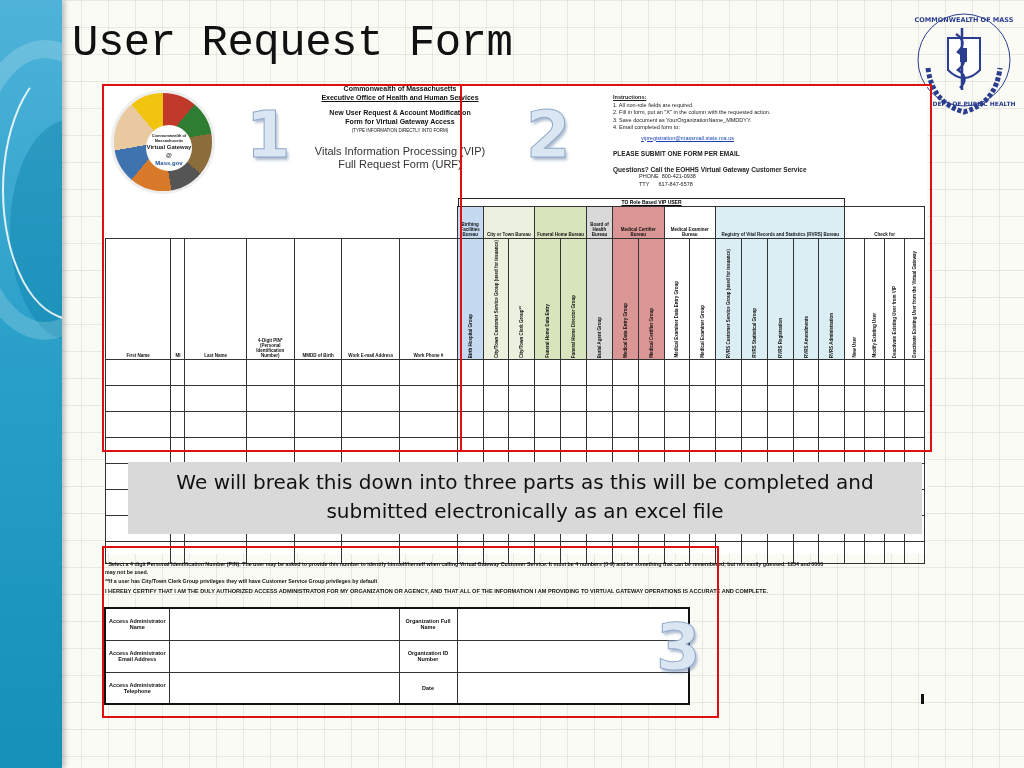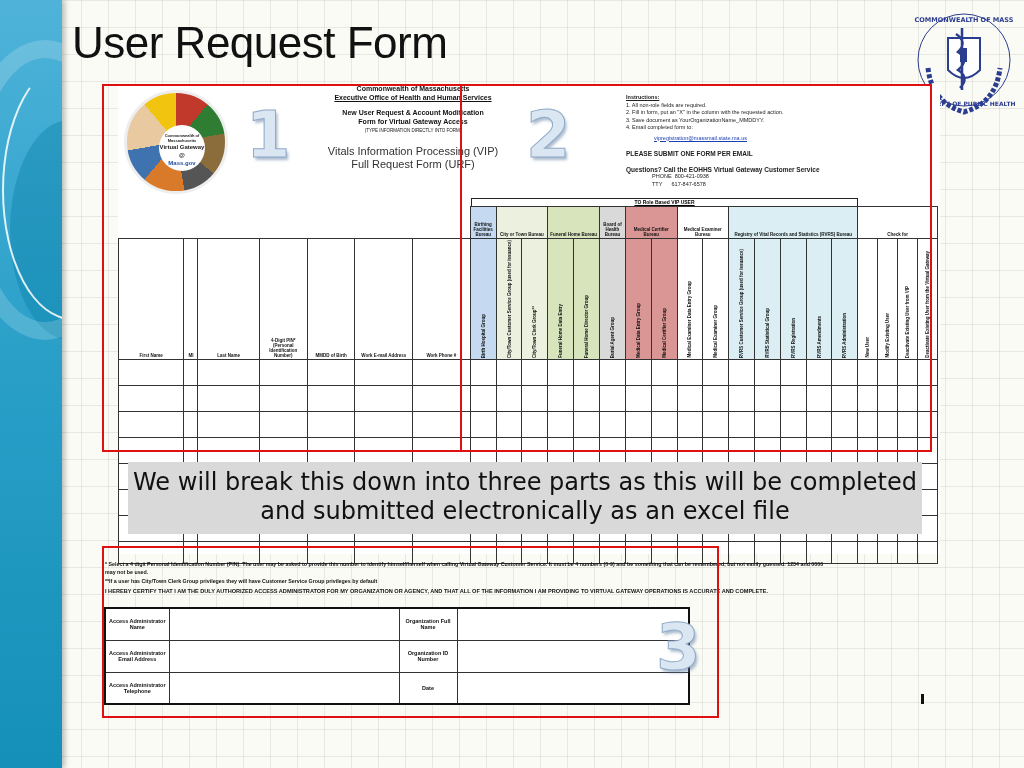--- a/index.html
+++ b/index.html
@@ -28,28 +28,28 @@
     border-radius: 50%; border: 2px solid rgba(255,255,255,0.85);
     border-right-color: transparent; border-top-color: transparent;
   }
   .side-band .arc3 {
     position: absolute; left: 10px; top: 120px; width: 120px; height: 220px;
     border-radius: 50%; background: rgba(0,120,160,0.35);
   }
   .page-title {
     position: absolute; left: 72px; top: 18px;
     font-size: 44px; color: #111; font-weight: normal;
-    font-family: Liberation Sans, sans-serif; letter-spacing: -0.5px;
+    font-family: Liberation Mono, monospace; letter-spacing: -0.5px;
   }
   .seal {
     position: absolute; left: 912px; top: 8px; width: 104px; height: 112px;
   }
   
   .sheet {
-    position: absolute; left: 118px; top: 84px; width: 822px; height: 470px;
+    position: absolute; left: 105px; top: 84px; width: 822px; height: 470px;
     background: #fff;
   }
   .logo-wheel {
     position: absolute; left: 6px; top: 6px; width: 104px; height: 104px;
     border-radius: 50%;
     background: conic-gradient(#c0392b 0 40deg, #2f7d32 40deg 80deg, #8a6d3b 80deg 130deg, #555 130deg 170deg, #d87a2a 170deg 220deg, #3f73b0 220deg 260deg, #e8c9a0 260deg 320deg, #f1c40f 320deg 360deg);
     border: 3px solid #eee;
   }
   .logo-inner {
     position: absolute; left: 32px; top: 32px; width: 46px; height: 46px;
@@ -89,21 +89,21 @@
   }
   .c-blue { background: #c5d9f1; }
   .c-green1 { background: #ebf1de; }
   .c-green2 { background: #d8e4bc; }
   .c-gray { background: #d9d9d9; }
   .c-red { background: #da9694; }
   .c-lblue { background: #daeef3; }
   .red-box { position: absolute; border: 2px solid #e01010; pointer-events: none; }
   .callout {
     position: absolute; left: 128px; top: 462px; width: 794px; height: 72px;
-    background: #d9d9d9; text-align: center; font-size: 24px; color: #111;
+    background: #d9d9d9; text-align: center; font-size: 20px; color: #111;
     line-height: 29px; padding-top: 6px;
     font-family: "DejaVu Sans", sans-serif;
   }
   .footnotes {
     position: absolute; left: 105px; top: 561px; width: 720px;
     font-size: 5.3px; font-weight: bold; color: #111; line-height: 7.5px;
   }
   .footnotes .cert { font-size: 5.6px; margin-top: 2px; }
   table.admin { position: absolute; left: 104px; top: 607px; border-collapse: collapse; background: #fff; }
   table.admin td { border: 1px solid #333; font-size: 5.5px; font-weight: bold; text-align: center; color: #111; }

